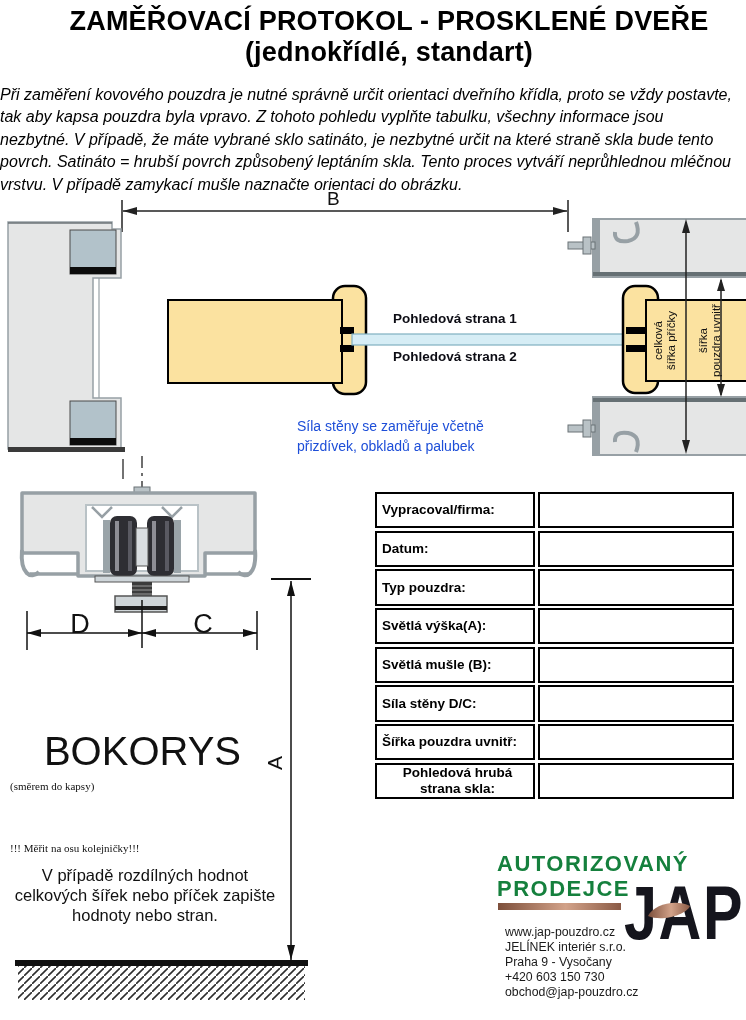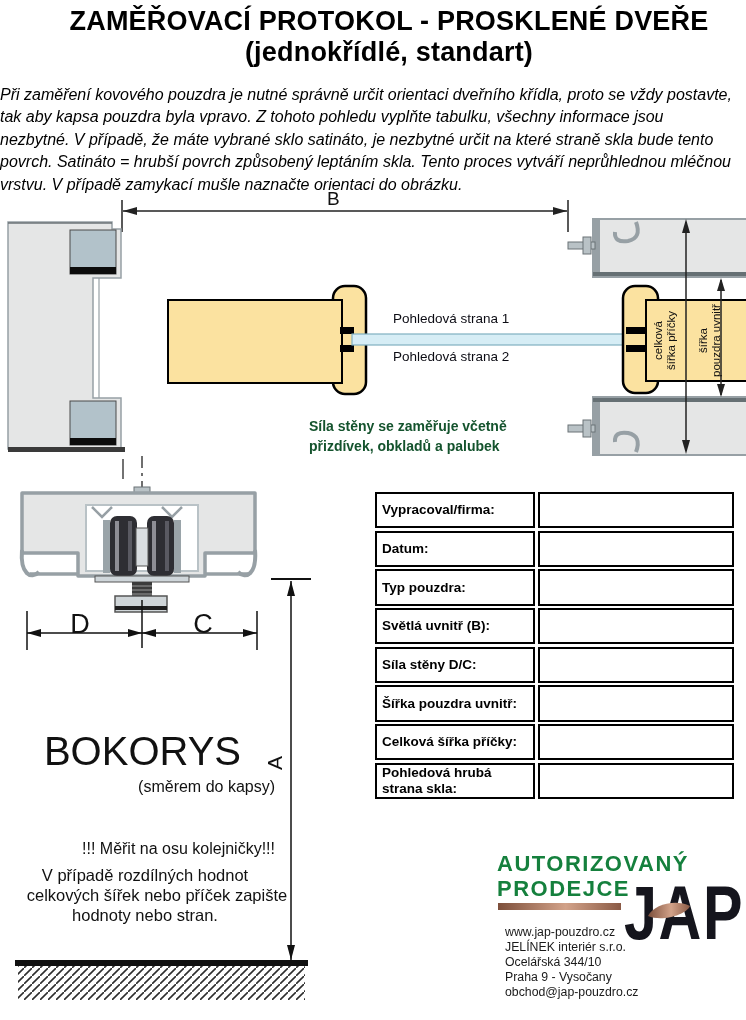--- a/index.html
+++ b/index.html
@@ -2,31 +2,31 @@
 <html><head>
 <meta charset="utf-8">
 <style>
   html,body{margin:0;padding:0;}
   body{width:746px;height:1020px;position:relative;background:#fff;overflow:hidden;
        font-family:"Liberation Sans","DejaVu Sans",sans-serif;color:#000;}
   .abs{position:absolute;}
   .title{left:16px;top:6px;width:746px;text-align:center;font-weight:bold;font-size:27px;line-height:31px;letter-spacing:0.2px;}
   .intro{left:0;top:84px;width:735px;font-size:16px;line-height:22.4px;font-style:italic;}
   .dim-label{font-size:19px;color:#111;}
-  .strana{font-size:13.5px;font-weight:400;color:#0c0c14;}
-  .rednote{font-size:14px;line-height:19.5px;font-weight:700;color:#14532d;margin-left:12px;}
+  .strana{font-size:13.5px;font-weight:700;color:#0c0c14;}
+  .rednote{font-size:14px;line-height:19.5px;font-weight:400;color:#1d4ed8;}
   .rot{transform:rotate(-90deg);transform-origin:center;text-align:center;
        font-size:11.5px;line-height:13px;color:#111;}
-  .form{left:375px;top:492px;width:359px;}
+  .form{left:375px;top:492px;width:359px;text-align:center;}
   .frow{display:flex;height:36.2px;margin-bottom:2.5px;}
   .flabel{box-sizing:border-box;width:160px;border:2px solid #000;display:flex;align-items:center;
           padding-left:5px;font-weight:bold;font-size:13.5px;line-height:15.5px;}
   .fvalue{box-sizing:border-box;width:196px;margin-left:3px;border:2px solid #000;background:#fff;}
   .bok-head{left:10px;top:730px;width:265px;text-align:center;font-size:40px;line-height:42px;color:#111;}
-  .bok-sub{left:10px;width:265px;text-align:right;font-size:16px;line-height:21px;color:#111;}
+  .bok-sub{left:10px;width:265px;text-align:left;font-size:11px;line-height:21px;color:#111;font-family:Liberation Serif, serif;}
   .bok-note{left:0px;width:290px;text-align:center;font-size:16.5px;line-height:20.5px;color:#111;margin-top:28px;}
   .dc-label{width:44px;text-align:center;font-size:27px;line-height:26px;color:#111;}
   .a-label{width:36px;height:26px;text-align:center;font-size:21px;line-height:24px;color:#111;
            transform:rotate(-90deg);transform-origin:center;}
   .badge{left:497px;width:200px;font-size:22px;font-weight:bold;letter-spacing:1.5px;color:#15803d;line-height:25px;}
   .badge-bar{left:498px;top:903px;width:123px;height:7px;
              background:linear-gradient(90deg,#7d4f3b,#d2a289 55%,#8a5a45);}
   .brand{left:624px;top:884px;font-size:76px;line-height:58px;font-weight:700;color:#15151d;
          letter-spacing:2px;transform:scaleX(0.78);transform-origin:left top;}
   .contact{right:11px;top:925px;width:230px;font-size:12.3px;line-height:14.9px;color:#1a1a1a;}
@@ -192,46 +192,46 @@
     </div>
   <div class="frow">
       <div class="flabel">Datum:</div>
       <div class="fvalue"></div>
     </div>
   <div class="frow">
       <div class="flabel">Typ pouzdra:</div>
       <div class="fvalue"></div>
     </div>
   <div class="frow">
-      <div class="flabel">Světlá uvnitř (B):</div>
+      <div class="flabel">Světlá výška(A):</div>
+      <div class="fvalue"></div>
+    </div>
+  <div class="frow">
+      <div class="flabel">Světlá mušle (B):</div>
       <div class="fvalue"></div>
     </div>
   <div class="frow">
       <div class="flabel">Síla stěny D/C:</div>
       <div class="fvalue"></div>
     </div>
   <div class="frow">
       <div class="flabel">Šířka pouzdra uvnitř:</div>
-      <div class="fvalue"></div>
-    </div>
-  <div class="frow">
-      <div class="flabel">Celková šířka příčky:</div>
       <div class="fvalue"></div>
     </div>
   <div class="frow">
       <div class="flabel">Pohledová hrubá strana skla:</div>
       <div class="fvalue"></div>
     </div>
 </div>
 
 <div class="abs bok-head">BOKORYS</div>
 <div class="abs bok-sub" style="top:776px;">(směrem do kapsy)</div>
 <div class="abs bok-sub" style="top:798px;margin-top:40px;">!!! Měřit na osu kolejničky!!!</div>
 <div class="abs bok-note" style="top:837px;">V případě rozdílných hodnot</div>
-<div class="abs bok-note" style="top:857px;padding-left:12px;">celkových šířek nebo příček zapište</div>
+<div class="abs bok-note" style="top:857px;">celkových šířek nebo příček zapište</div>
 <div class="abs bok-note" style="top:877px;">hodnoty nebo stran.</div>
 
 <div class="abs dc-label" style="left:58px;top:611px;">D</div>
 <div class="abs dc-label" style="left:181px;top:611px;">C</div>
 <div class="abs a-label" style="left:258px;top:750px;">A</div>
 
 <div class="abs badge" style="top:851px;">AUTORIZOVANÝ</div>
 <div class="abs badge" style="top:876px;">PRODEJCE</div>
 <div class="abs badge-bar"></div>
 <div class="abs brand">JAP</div>
@@ -242,16 +242,16 @@
         <stop offset="0.55" stop-color="#d2a289"></stop>
         <stop offset="1" stop-color="#8a5a45"></stop>
     </linearGradient>
   </defs>
   <path d="M4,18 C10,6 32,1 46,8 C42,17 18,24 4,18 Z" fill="url(#bronze2)"></path>
 </svg>
 
 <div class="abs contact">
   <div>www.jap-pouzdro.cz</div>
   <div>JELÍNEK interiér s.r.o.</div>
-  <div>Ocelářská 344/10</div>
   <div>Praha 9 - Vysočany</div>
+  <div>+420 603 150 730</div>
   <div>obchod@jap-pouzdro.cz</div>
 </div>
 
 </body></html>

